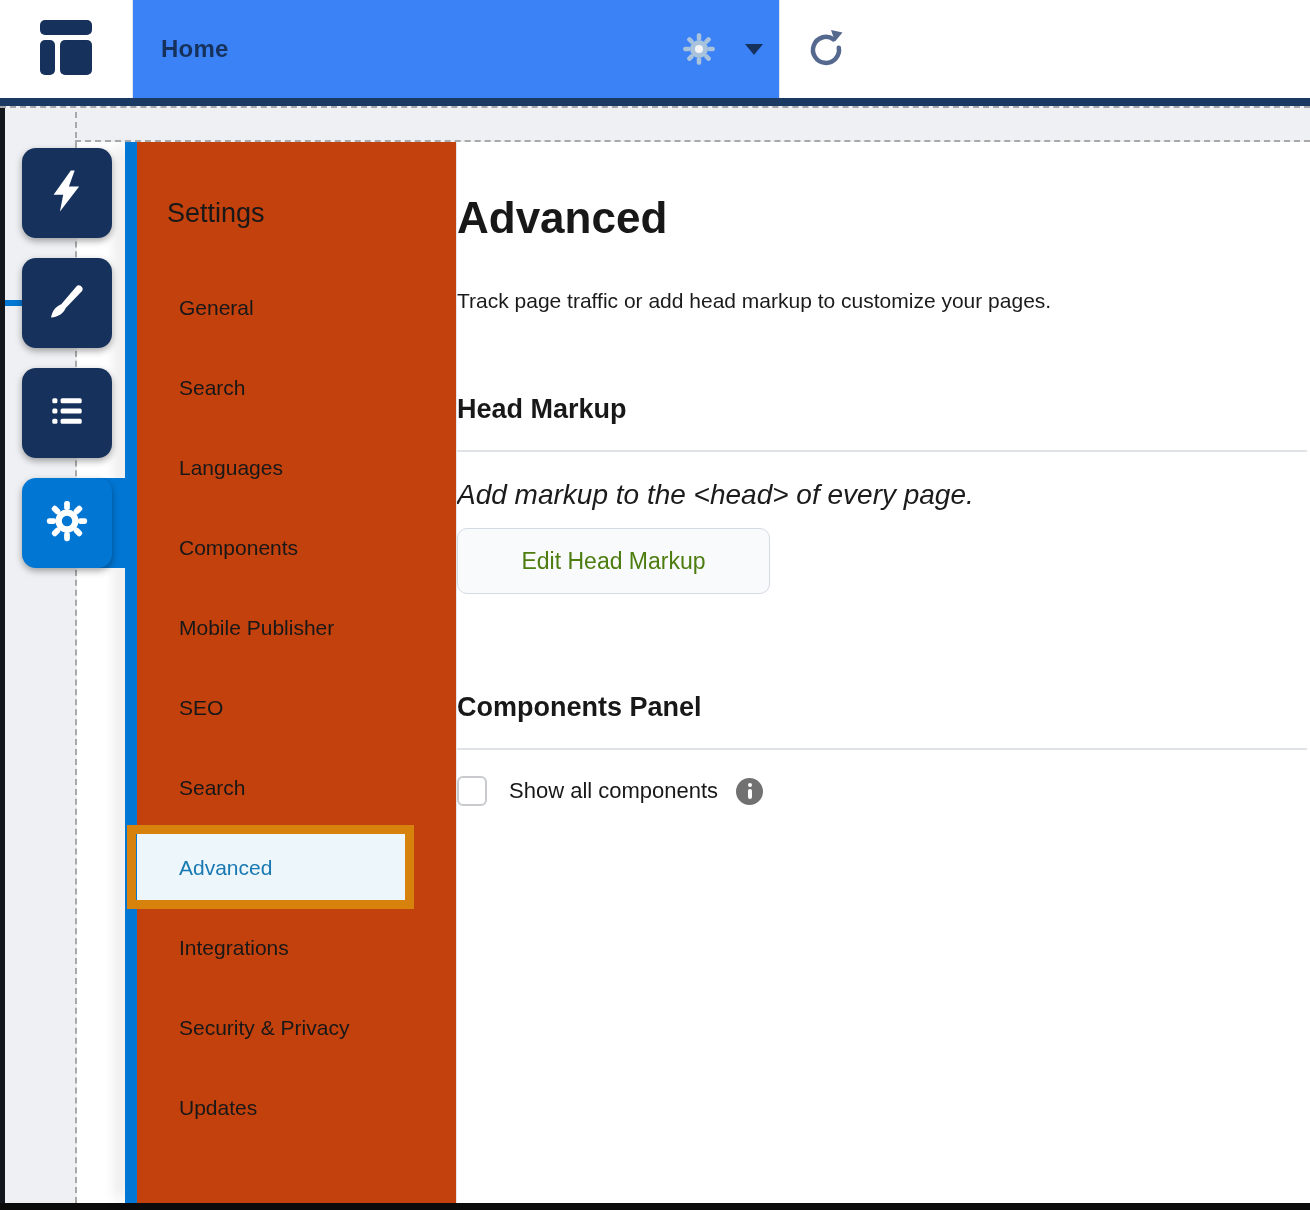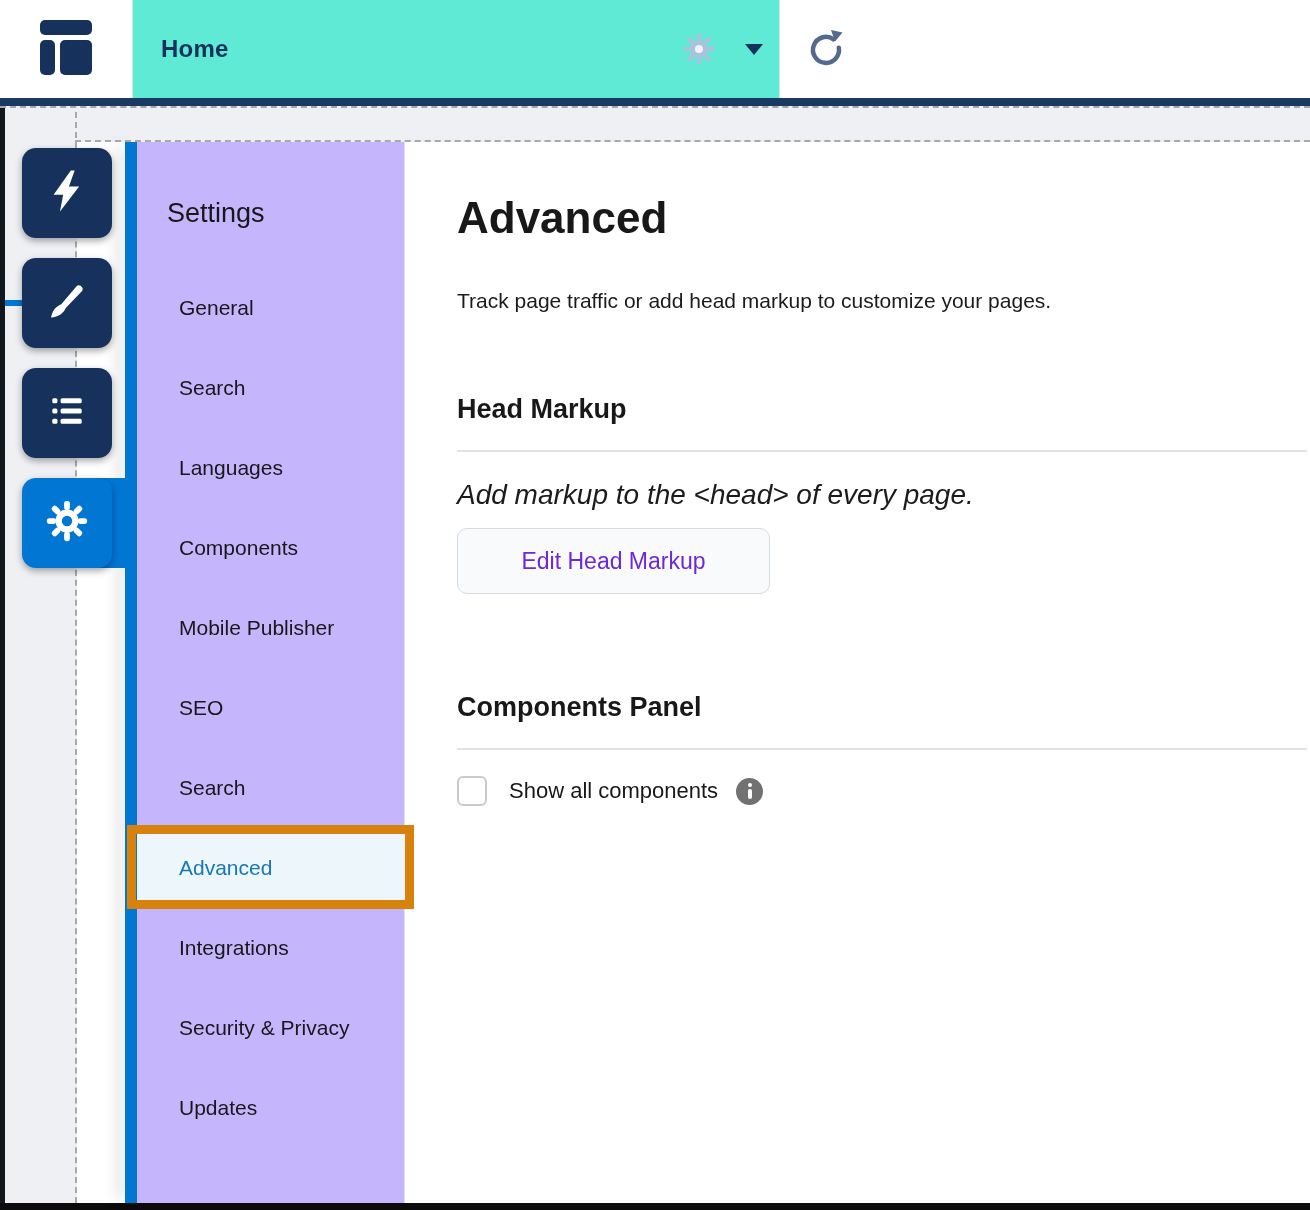--- a/index.html
+++ b/index.html
@@ -3,21 +3,21 @@
 <meta charset="utf-8">
 <style>
   * { margin:0; padding:0; box-sizing:border-box; }
   html,body { width:1310px; height:1210px; overflow:hidden; background:#ffffff;
               font-family:"Liberation Sans", sans-serif; }
 
   
   .header { position:absolute; left:0; top:0; width:1310px; height:98px; background:#ffffff; z-index:8; }
   .logo-section { position:absolute; left:0; top:0; width:133px; height:98px; background:#ffffff;
                   border-right:1px solid #dfe3ea; display:flex; align-items:center; justify-content:center; }
-  .home-section { position:absolute; left:133px; top:0; width:647px; height:98px; background:#5eead4;
+  .home-section { position:absolute; left:133px; top:0; width:647px; height:98px; background:#3b82f6;
                   border-right:1px solid #dfe3ea; }
   .home-title { position:absolute; left:28px; top:0; height:98px; display:flex; align-items:center;
                 font-size:24px; font-weight:bold; color:#16325c; letter-spacing:.2px; }
   .hdr-gear { position:absolute; right:62px; top:31px; width:36px; height:36px; }
   .hdr-caret { position:absolute; right:16px; top:44px; width:0; height:0;
                border-left:9px solid transparent; border-right:9px solid transparent;
                border-top:11px solid #16325c; }
   .refresh-section { position:absolute; left:780px; top:0; width:530px; height:98px; background:#ffffff; }
   .refresh-btn { position:absolute; left:24px; top:27px; width:44px; height:44px; }
 
@@ -40,41 +40,41 @@
               background:#16325c; box-shadow:0 3px 7px rgba(0,0,0,0.35);
               display:flex; align-items:center; justify-content:center; z-index:20; cursor:pointer; }
   .tool-btn.active { background:#0176d3; }
   .tool-btn svg { width:46px; height:46px; }
   .active-connector { position:absolute; left:67px; top:478px; width:70px; height:90px;
                       background:#0176d3; z-index:19; }
 
   
   .panel-accent-bar { position:absolute; left:125px; top:142px; width:12px; height:1061px;
                       background:#0176d3; z-index:12; box-shadow:-10px 0 14px -4px rgba(0,0,0,0.25); }
-  .sidebar { position:absolute; left:137px; top:142px; width:268px; height:1061px; background:#c4b5fd;
+  .sidebar { position:absolute; left:137px; top:142px; width:320px; height:1061px; background:#c2410c;
              border-right:1px solid #e2e5e9; z-index:11;text-align:center; }
   .sidebar-title { position:absolute; left:30px; top:56px; font-size:27px; font-weight:500; color:#181818; }
   .nav-list { position:absolute; left:0; top:126px; width:268px; }
   .nav-item { height:80px; display:flex; align-items:center; padding-left:42px;
               font-size:21px; color:#181818; cursor:pointer; }
   .nav-item.active { background:#edf6fb; color:#1879b2; }
   .annotation-box { position:absolute; left:127px; top:825px; width:287px; height:84px;
                     border:9px solid #d8820e; background:transparent; z-index:40; pointer-events:none; }
 
   
   .main { position:absolute; left:405px; top:142px; width:905px; height:1061px; background:#ffffff; z-index:10; }
   .main-title { position:absolute; left:52px; top:50px; font-size:44px; line-height:52px;
                 font-weight:600; color:#181818; }
   .main-subtitle { position:absolute; left:52px; top:146px; font-size:21px; line-height:26px; color:#1b1b1b; }
   .section-heading { position:absolute; left:52px; font-size:27px; line-height:34px; font-weight:600; color:#181818; }
   .divider { position:absolute; left:52px; width:850px; height:0; border-top:2px solid #dfe3e8; }
   .section-desc { position:absolute; left:52px; font-size:28px; line-height:26px; color:#1b1b1b;font-style:italic; }
   .edit-btn { position:absolute; left:52px; top:386px; width:313px; height:66px;
               background:#f8fafc; border:1px solid #d5dbe3; border-radius:10px;
-              font-family:"Liberation Sans", sans-serif; font-size:23px; font-weight:500; color:#6d28d9;
+              font-family:"Liberation Sans", sans-serif; font-size:23px; font-weight:500; color:#4d7c0f;
               display:flex; align-items:center; justify-content:center; cursor:pointer; }
   .checkbox-row { position:absolute; left:52px; top:634px; display:flex; align-items:center; }
   .checkbox { width:30px; height:30px; background:#ffffff; border:2px solid #c8cacd; border-radius:6px; cursor:pointer; }
   .checkbox-label { margin-left:22px; font-size:22px; color:#181818; }
   .info-icon { margin-left:18px; width:27px; height:27px; border-radius:50%; background:#717171;
                position:relative; cursor:pointer; }
   .info-icon::before { content:""; position:absolute; left:11.5px; top:5px; width:4px; height:4px;
                        border-radius:50%; background:#ffffff; }
   .info-icon::after { content:""; position:absolute; left:11.5px; top:11px; width:4px; height:10px;
                       border-radius:2px; background:#ffffff; }

